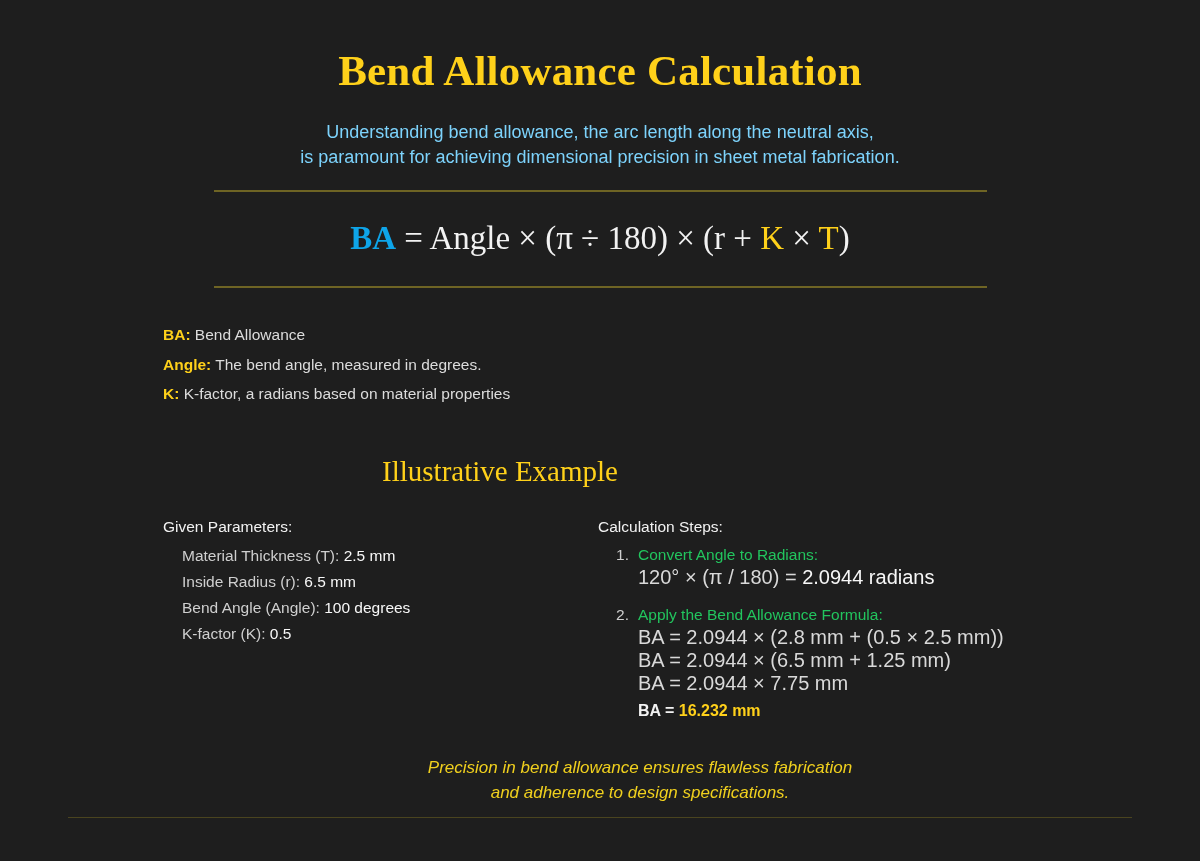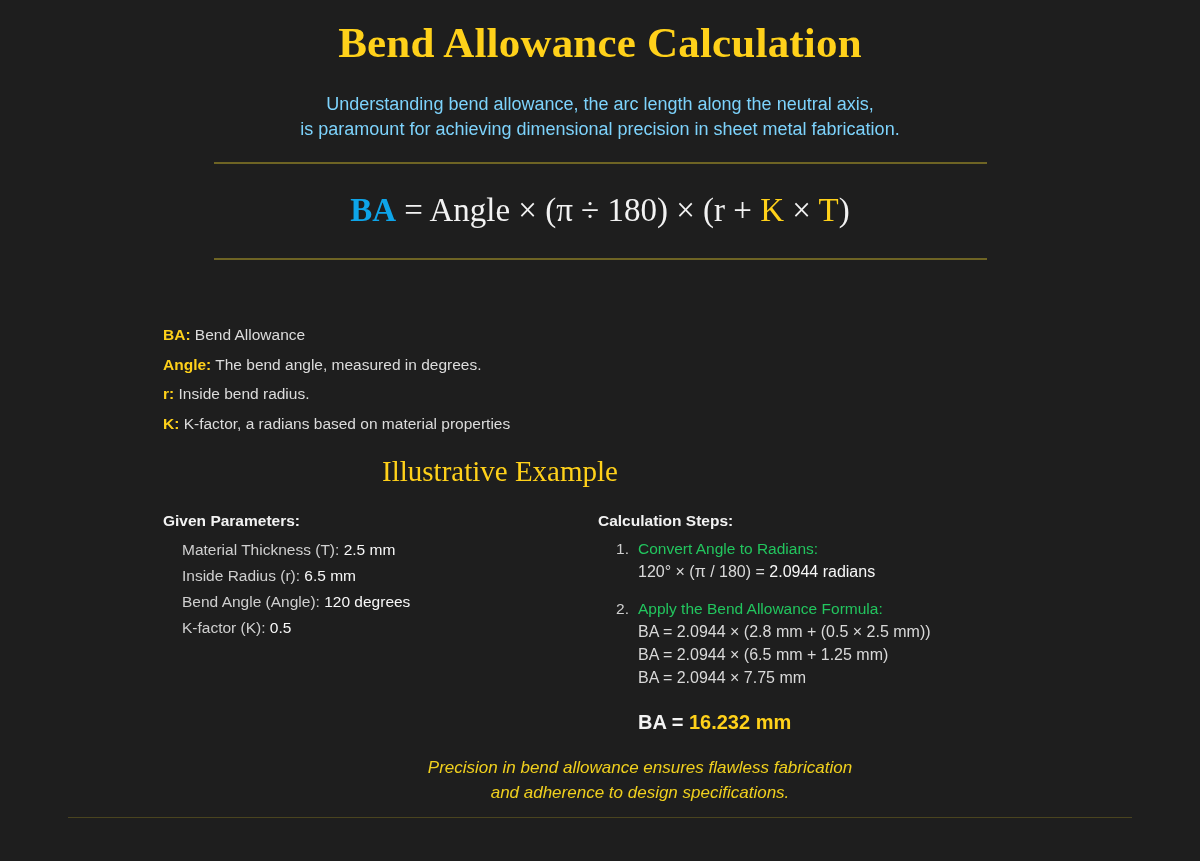--- a/index.html
+++ b/index.html
@@ -23,21 +23,21 @@
   }
 
   
   .title {
     text-align: center;
     font-family: "Liberation Serif", serif;
     font-size: 43px;
     font-weight: 700;
     color: #ffd11a;
     letter-spacing: 0.2px;
-    padding-top: 20px;
+    padding-top: 48px;
     line-height: 1.05;
   }
   .subtitle {
     text-align: center;
     font-size: 18px;
     color: #7dd3fc;
     line-height: 25px;
     margin-top: 27px;
   }
   .subtitle .sub-line {
@@ -128,23 +128,24 @@
     top: 512px;
     width: 900px;
     display: flex;
     flex-direction: row;
   }
   .col-given { width: 435px; }
   .col-steps { width: 465px; }
 
   .col-head {
     font-size: 15.5px;
-    font-weight: 700;
+    font-weight: 400;
     color: #f2f2f2;
     margin-bottom: 7px;
+    margin-top: 6px;
   }
   .param-list {
     list-style: none;
     margin: 0;
     padding: 0 0 0 19px;
   }
   .param-list li {
     font-size: 15.5px;
     line-height: 26px;
     color: #cfcfcf;
@@ -175,33 +176,33 @@
     line-height: 23px;
     color: #cfcfcf;
   }
   .step-head {
     font-size: 15.5px;
     line-height: 23px;
     color: #22c55e;
     white-space: nowrap;
   }
   .step-line {
-    font-size: 16px;
+    font-size: 20px;
     line-height: 23px;
     color: #d9d9d9;
     white-space: nowrap;
   }
   .step-line .num { color: #f7f7f7; }
   .step-result {
-    font-size: 20px;
+    font-size: 16px;
     line-height: 26px;
     font-weight: 700;
     color: #f2f2f2;
     white-space: nowrap;
-    margin-top: 20px;
+    margin-top: 3px;
   }
   .step-result .res-val {
     color: #ffd11a;
     font-weight: 700;
   }
 
   
   .footer {
     position: absolute;
     left: 0;
@@ -237,23 +238,20 @@
   <div class="rule-formula second"></div>
 
   <div class="legend">
     <div class="legend-col left">
       <div class="legend-item">
         <span class="sym">BA:</span><span> Bend Allowance</span>
       </div>
       <div class="legend-item">
         <span class="sym">Angle:</span><span> The bend angle, measured in degrees.</span>
       </div>
-      <div class="legend-item">
-        <span class="sym">r:</span><span> Inside bend radius.</span>
-      </div>
     </div>
     <div class="legend-col right">
       <div class="legend-item">
         <span class="sym">K:</span><span> K-factor, a radians based on material properties</span>
       </div>
     </div>
   </div>
 
   <div class="example-title">Illustrative Example</div>
 
@@ -262,21 +260,21 @@
     <div class="col-given">
       <div class="col-head">Given Parameters:</div>
       <ul class="param-list">
         <li>
           <span>Material Thickness (T): </span><span class="val">2.5 mm</span>
         </li>
         <li>
           <span>Inside Radius (r): </span><span class="val">6.5 mm</span>
         </li>
         <li>
-          <span>Bend Angle (Angle): </span><span class="val">120 degrees</span>
+          <span>Bend Angle (Angle): </span><span class="val">100 degrees</span>
         </li>
         <li>
           <span>K-factor (K): </span><span class="val">0.5</span>
         </li>
       </ul>
     </div>
 
     <div class="col-steps">
       <div class="col-head">Calculation Steps:</div>
       <ol class="steps-list">

